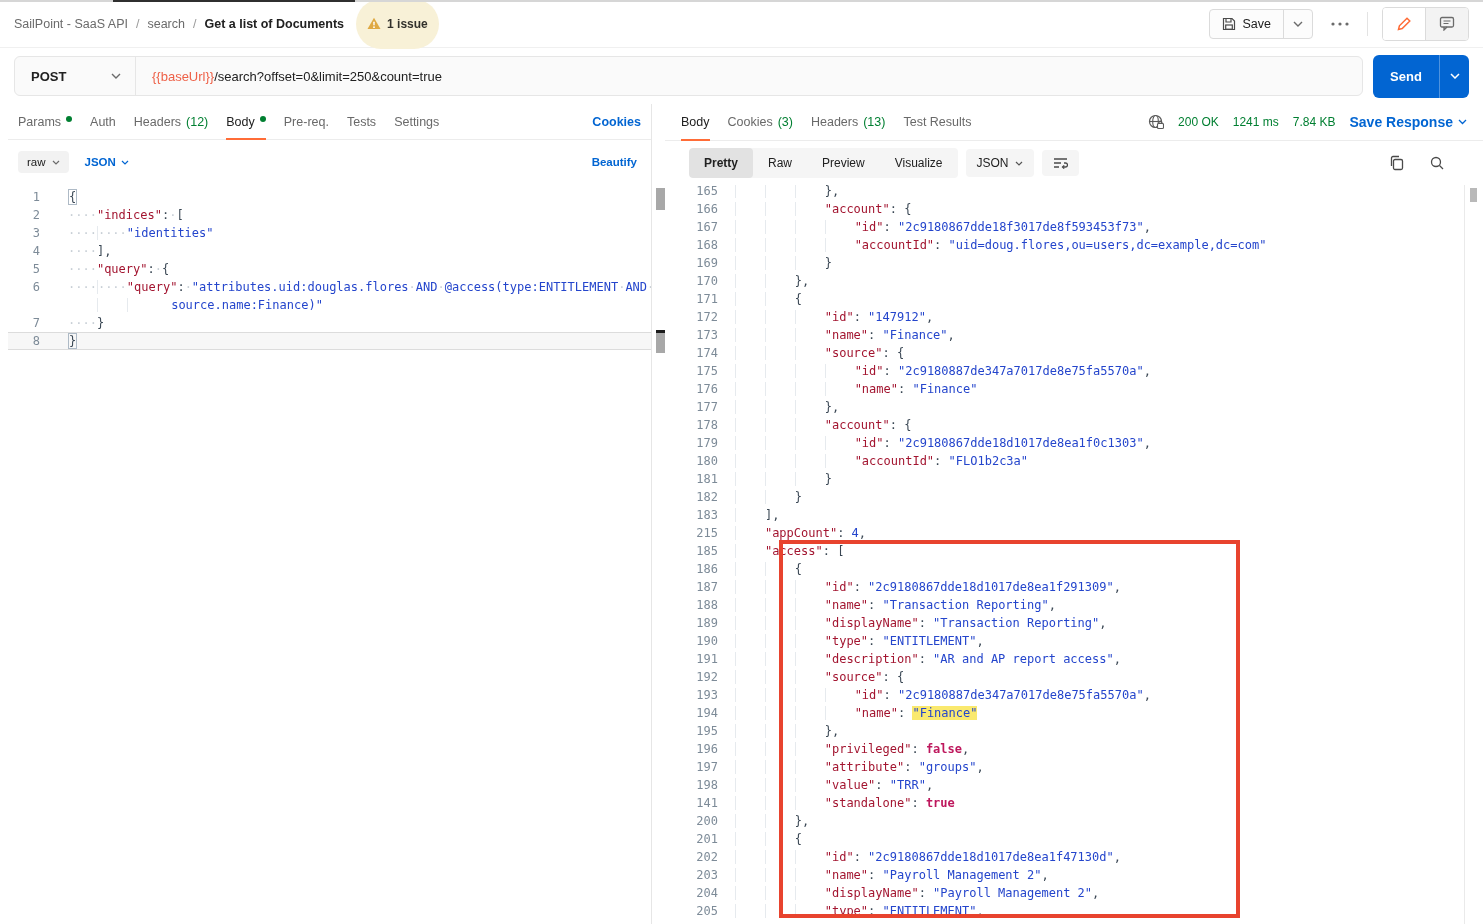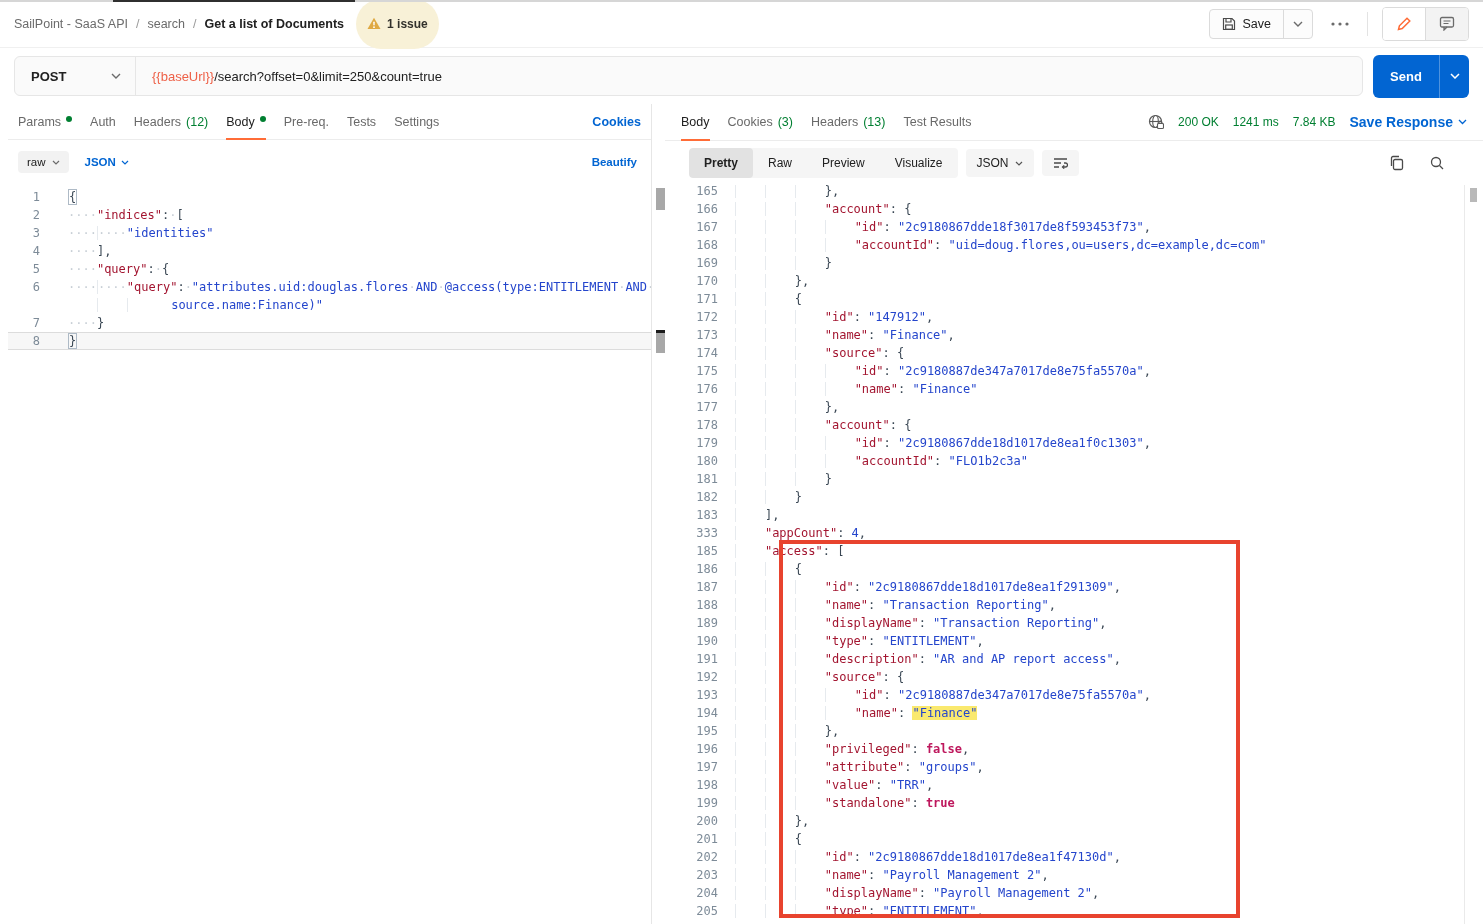--- a/index.html
+++ b/index.html
@@ -430,21 +430,21 @@
           </div>
           <div class="cl">
             <span class="ln">182</span>
             <span class="cd"><span class="g">    </span><span class="g">    </span><span class="p">}</span></span>
           </div>
           <div class="cl">
             <span class="ln">183</span>
             <span class="cd"><span class="g">    </span><span class="p">],</span></span>
           </div>
           <div class="cl">
-            <span class="ln">333</span>
+            <span class="ln">215</span>
             <span class="cd"><span class="g">    </span><span class="k">"appCount"</span><span class="p">: </span><span class="n">4</span><span class="p">,</span></span>
           </div>
           <div class="cl">
             <span class="ln">185</span>
             <span class="cd"><span class="g">    </span><span class="k">"access"</span><span class="p">: [</span></span>
           </div>
           <div class="cl">
             <span class="ln">186</span>
             <span class="cd"><span class="g">    </span><span class="g">    </span><span class="p">{</span></span>
           </div>
@@ -490,21 +490,21 @@
           </div>
           <div class="cl">
             <span class="ln">197</span>
             <span class="cd"><span class="g">    </span><span class="g">    </span><span class="g">    </span><span class="k">"attribute"</span><span class="p">: </span><span class="s">"groups"</span><span class="p">,</span></span>
           </div>
           <div class="cl">
             <span class="ln">198</span>
             <span class="cd"><span class="g">    </span><span class="g">    </span><span class="g">    </span><span class="k">"value"</span><span class="p">: </span><span class="s">"TRR"</span><span class="p">,</span></span>
           </div>
           <div class="cl">
-            <span class="ln">199</span>
+            <span class="ln">141</span>
             <span class="cd"><span class="g">    </span><span class="g">    </span><span class="g">    </span><span class="k">"standalone"</span><span class="p">: </span><span class="b">true</span></span>
           </div>
           <div class="cl">
             <span class="ln">200</span>
             <span class="cd"><span class="g">    </span><span class="g">    </span><span class="p">},</span></span>
           </div>
           <div class="cl">
             <span class="ln">201</span>
             <span class="cd"><span class="g">    </span><span class="g">    </span><span class="p">{</span></span>
           </div>

